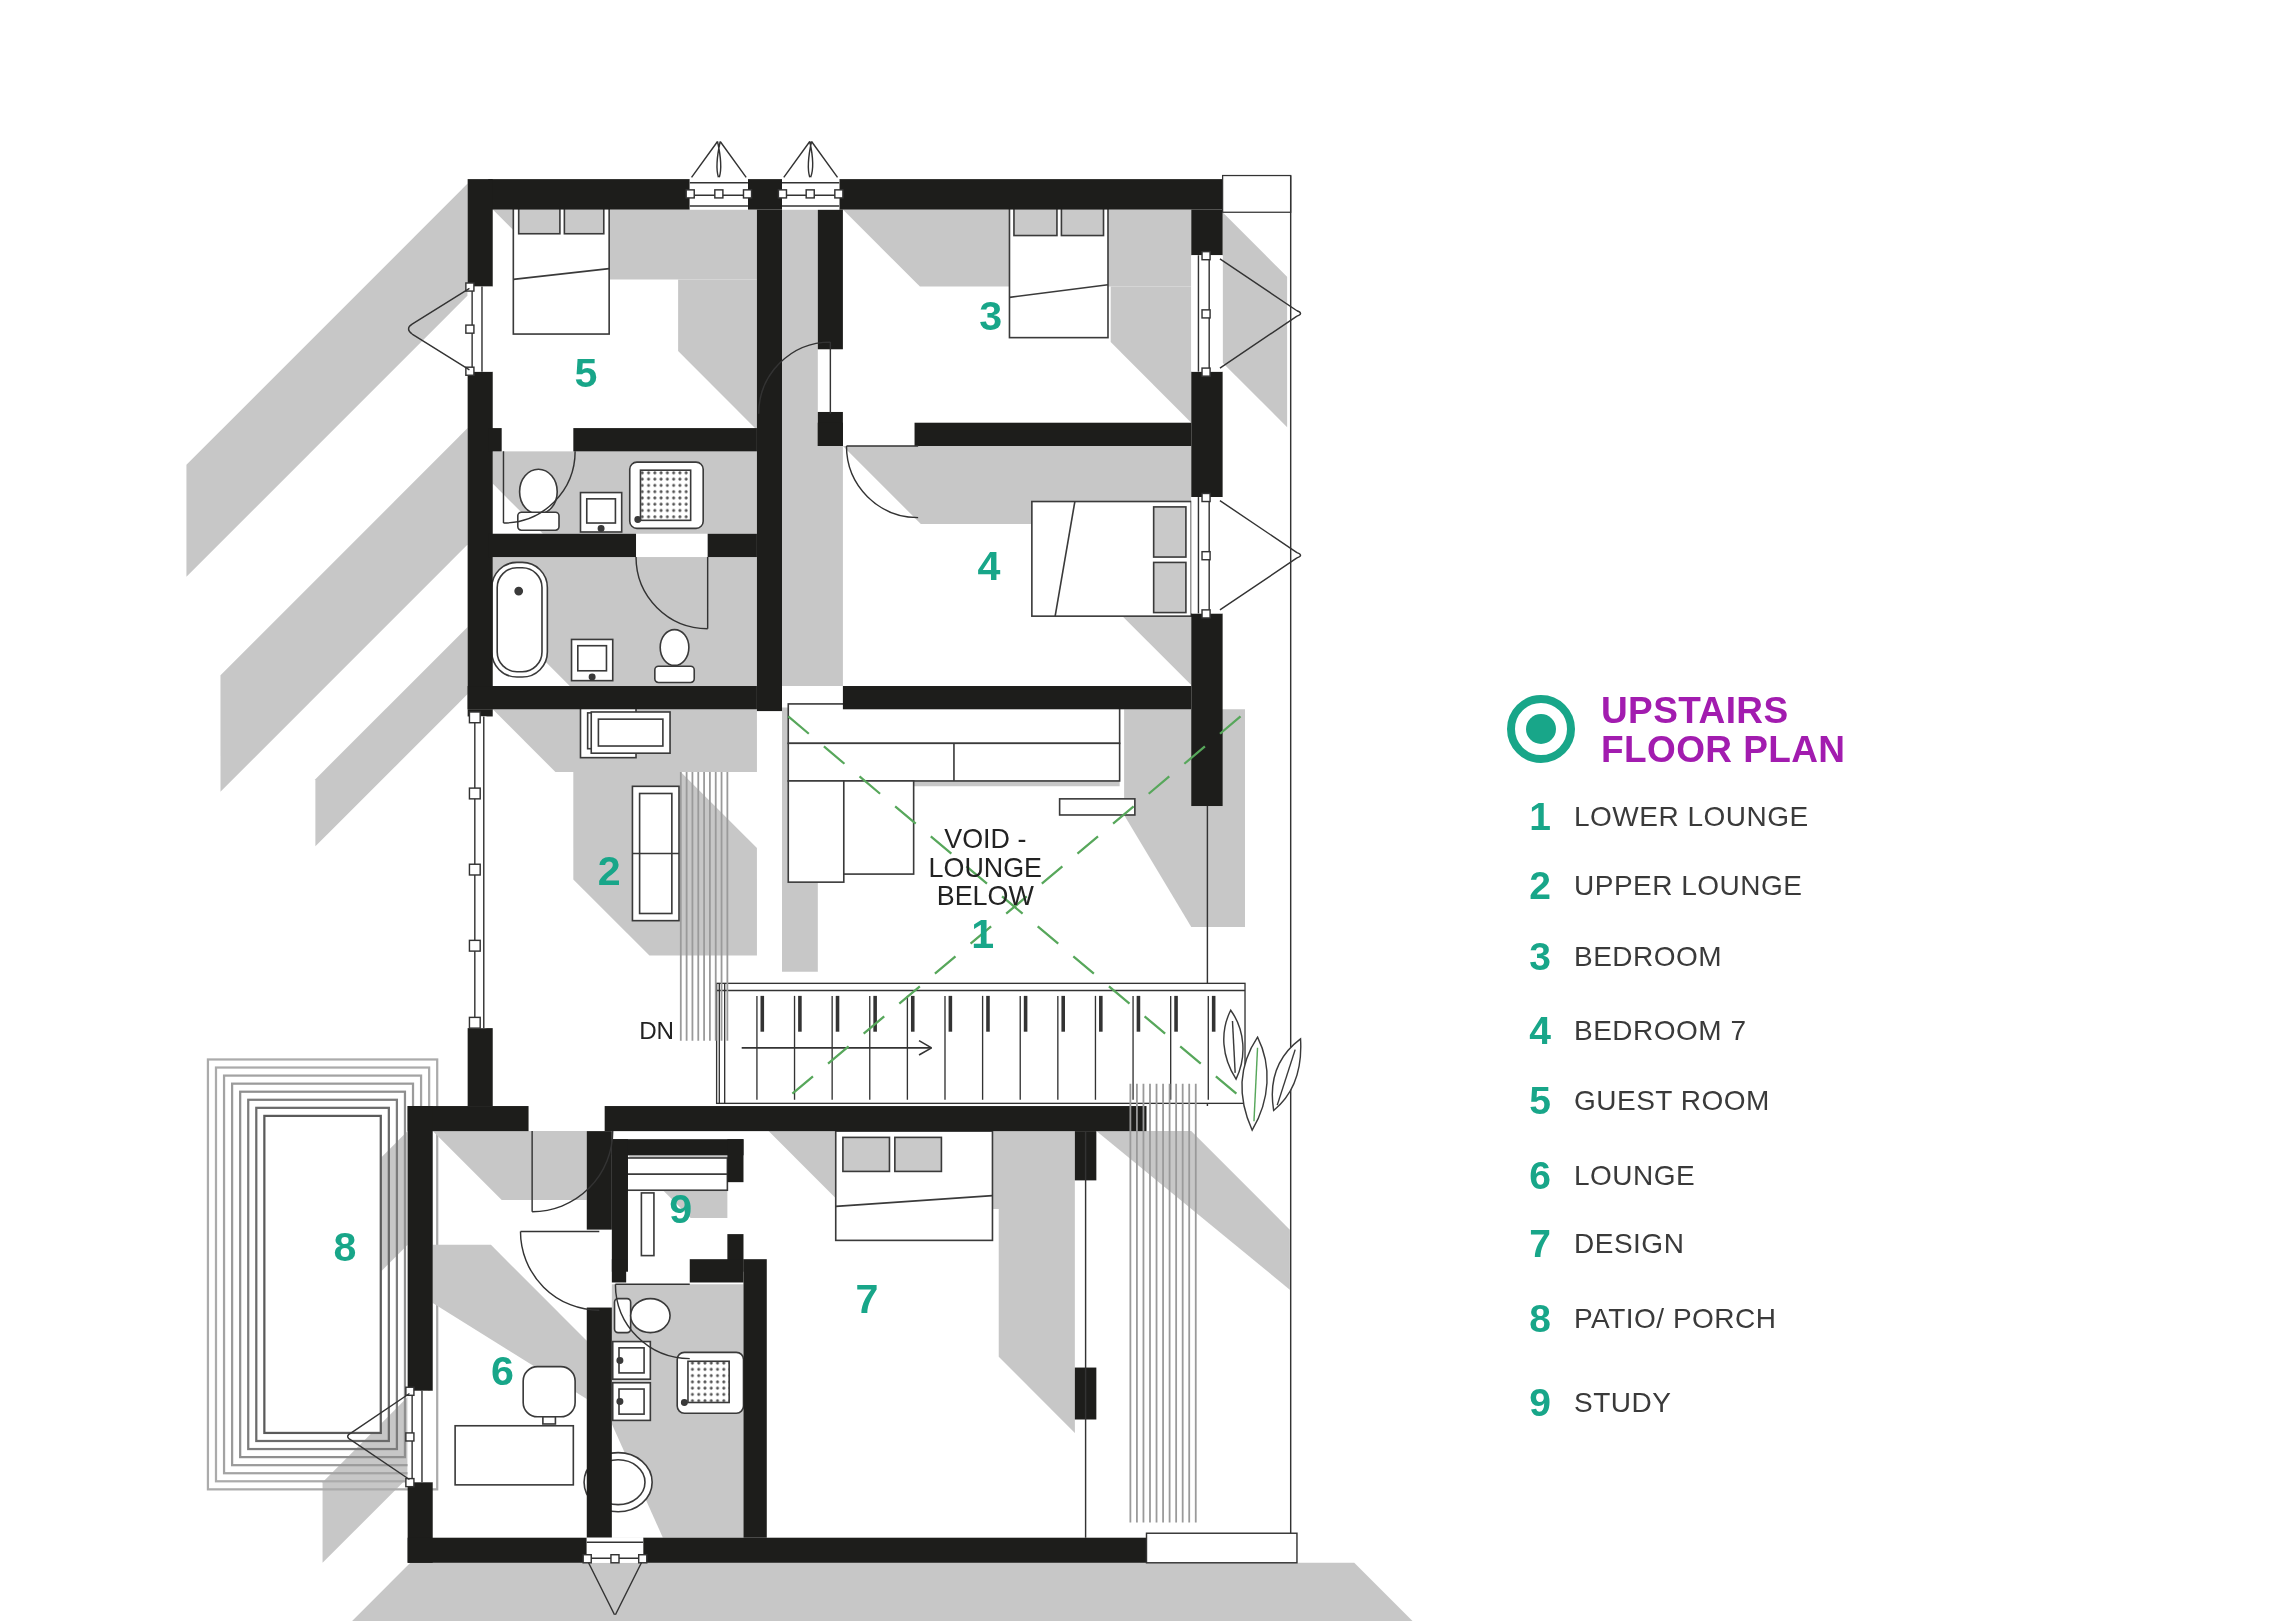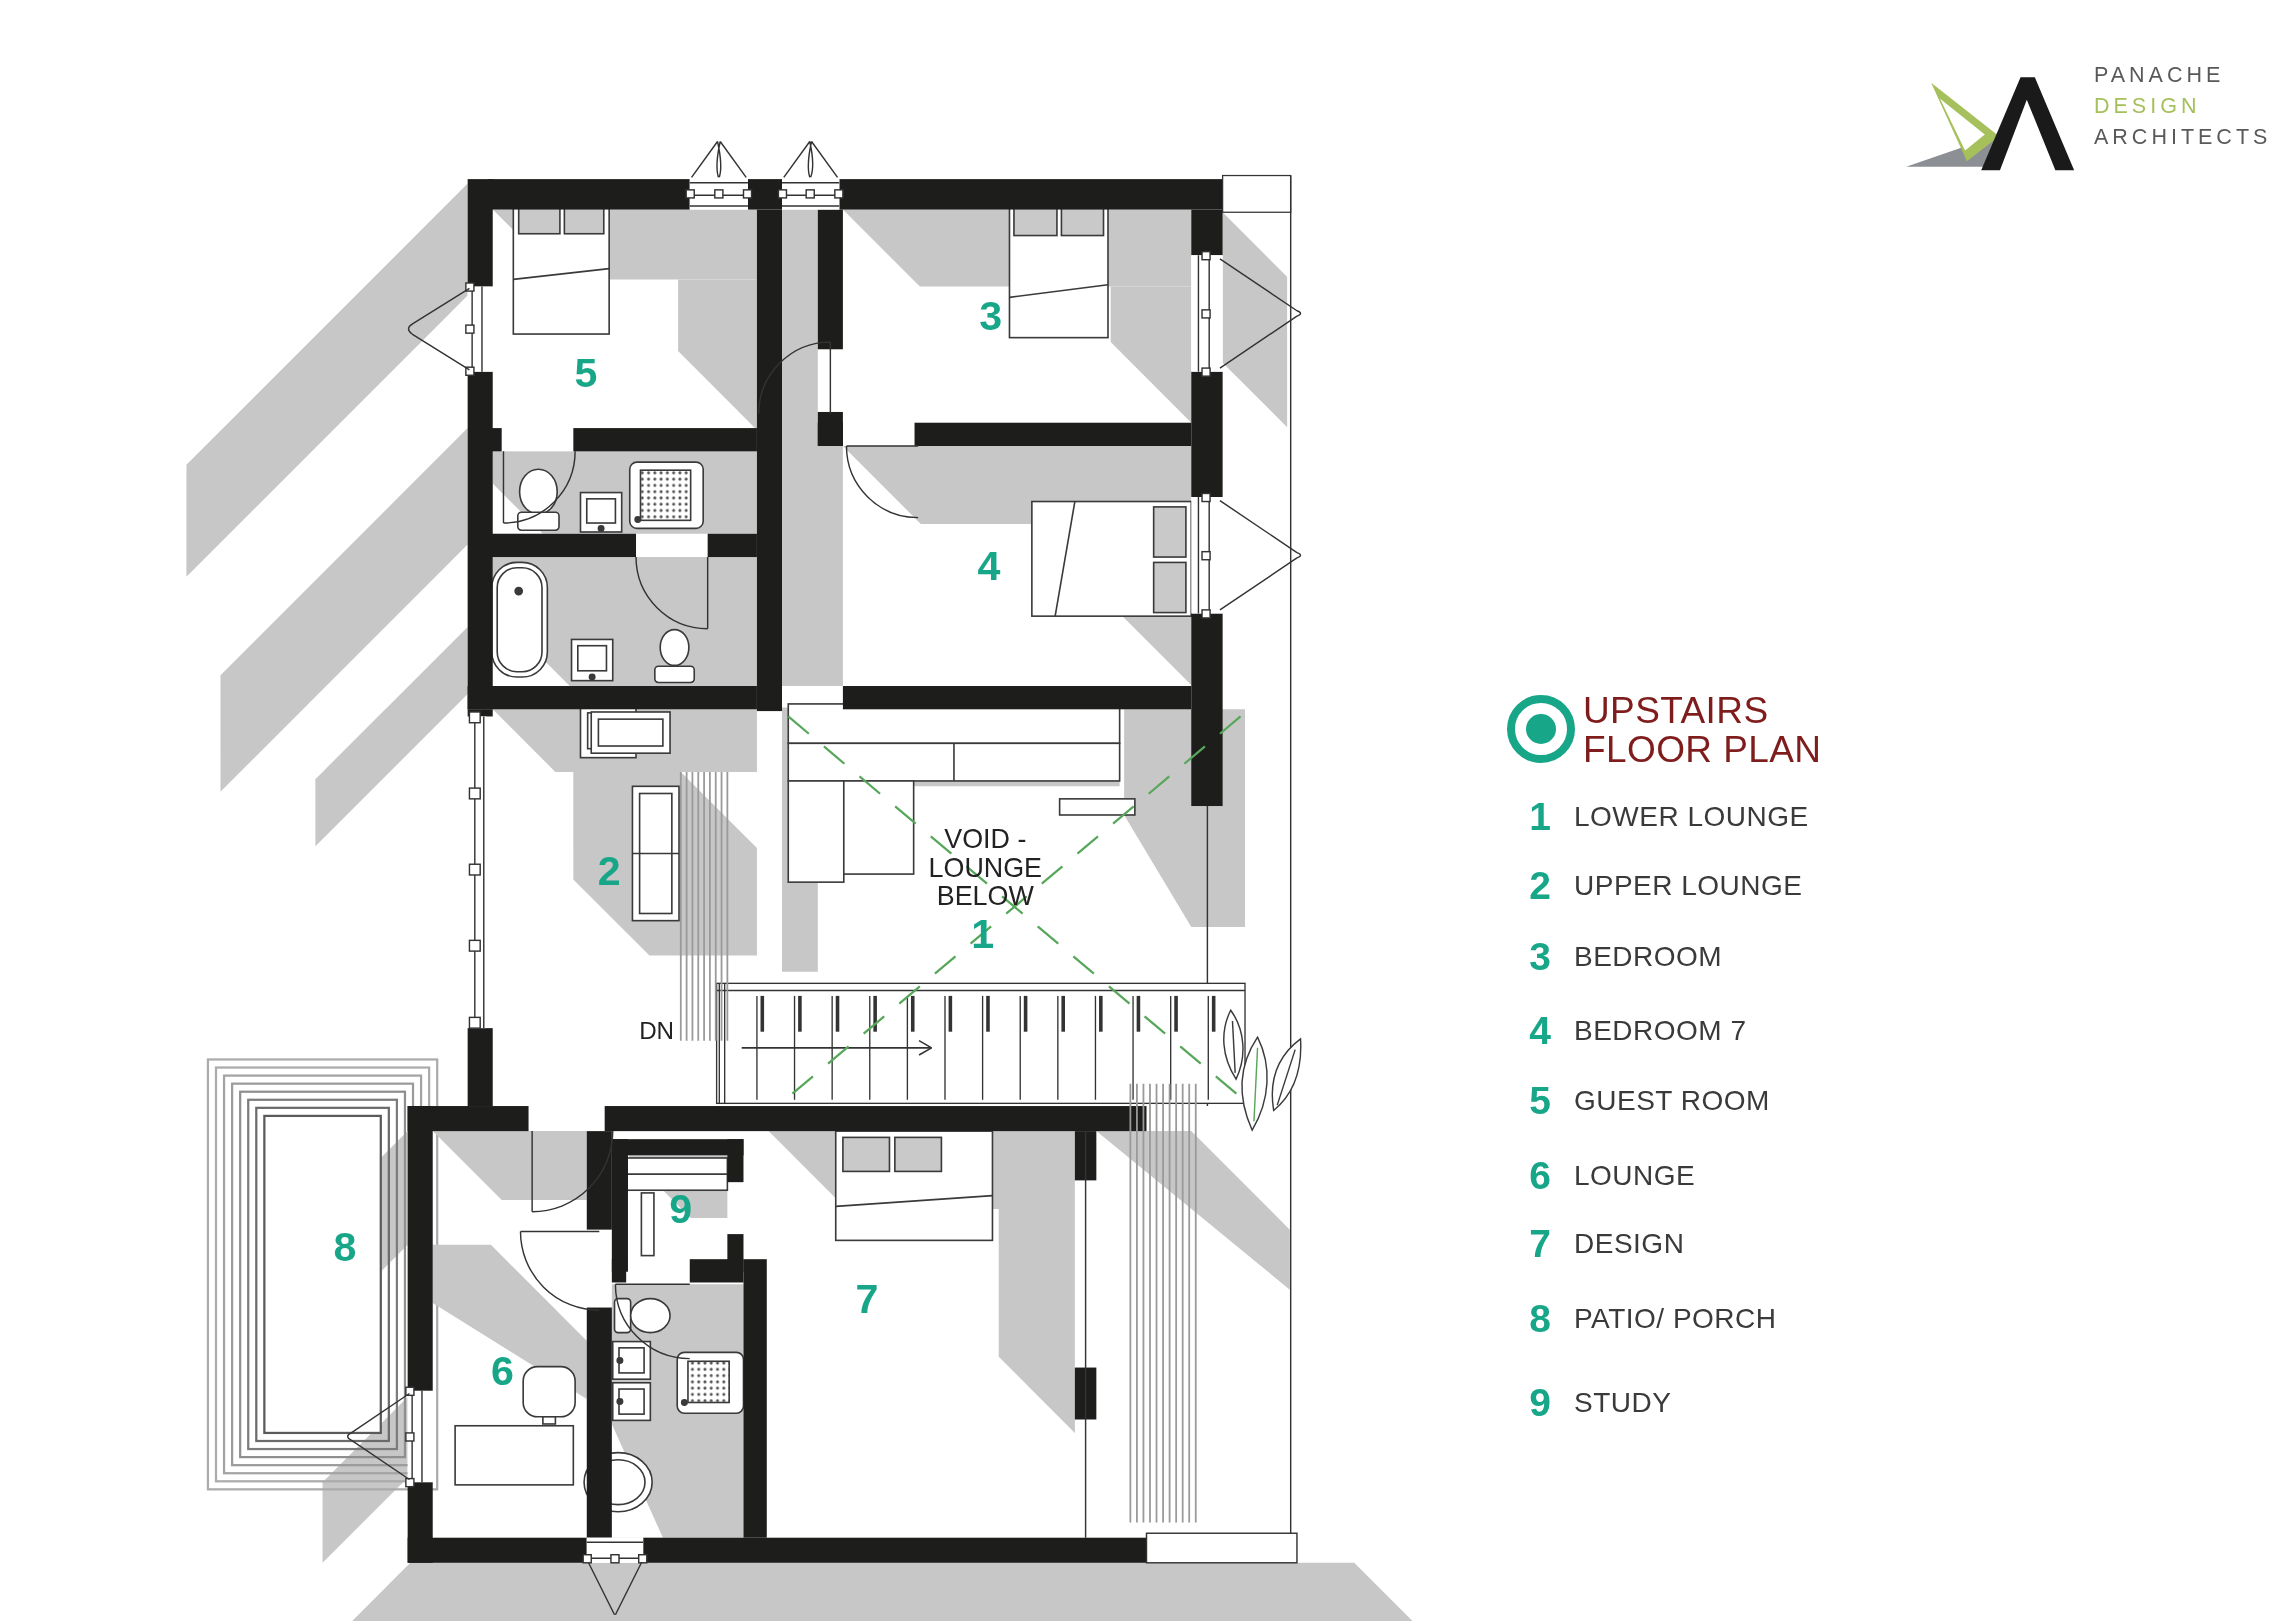--- a/index.html
+++ b/index.html
@@ -10,22 +10,22 @@
   .room-num{font-weight:700;font-size:46px;fill:#18A689;text-anchor:middle;}
   .void-txt{font-size:30px;fill:#222;text-anchor:middle;}
   .dn-txt{font-size:27px;fill:#222;text-anchor:middle;}
 
   
   #legend{position:absolute;left:0;top:0;width:2293px;height:1621px;pointer-events:none;}
   .legend-title-row{position:absolute;left:1507px;top:691px;display:flex;align-items:flex-start;}
   .target-icon{width:52px;height:52px;border:8px solid #18A689;border-radius:50%;
      display:flex;align-items:center;justify-content:center;margin-top:3.6px;}
   .target-icon .dot{width:30px;height:30px;background:#18A689;border-radius:50%;}
-  .legend-title{margin-left:8px;font-weight:400;font-size:37px;line-height:39px;
-     color:#7f1d1d;letter-spacing:0.4px;white-space:nowrap;}
+  .legend-title{margin-left:26px;font-weight:700;font-size:37px;line-height:39px;
+     color:#a21caf;letter-spacing:0.4px;white-space:nowrap;}
   .legend-item{position:absolute;left:1515px;height:50px;display:flex;align-items:center;}
   .legend-item .num{width:50px;text-align:center;font-weight:700;font-size:39px;color:#18A689;}
   .legend-item .lbl{margin-left:9px;font-size:28px;color:#3a3a3a;letter-spacing:0.5px;white-space:nowrap;}
 
   
   #logo{position:absolute;left:1897px;top:38px;width:376px;height:143px;}
   #logo-mark{position:absolute;left:0;top:0;}
   #logo-text{position:absolute;left:197px;top:21.5px;font-size:21.5px;letter-spacing:4px;line-height:31px;}
   #logo-text .l1,#logo-text .l3{color:#58595B;}
   #logo-text .l2{color:#A6C05C;}
@@ -526,28 +526,15 @@
           <span class="num">8</span>
           <span class="lbl">PATIO/ PORCH</span>
         </div>
         <div class="legend-item" style="top: 1378px;">
           <span class="num">9</span>
           <span class="lbl">STUDY</span>
         </div>
       </div>
 </div>
 
-<div id="logo">
-  <svg id="logo-mark" width="197" height="143" viewBox="2118 42 220 160">
-    <polygon points="2128,186 2244,146 2222,186" fill="#8C8F93"></polygon>
-    <polygon points="2156,92 2196,180 2232,152" fill="#A6C05C"></polygon>
-    <polygon points="2166,110 2194,168 2216,150" fill="#ffffff"></polygon>
-    <path d="M2212,190 L2256,86 L2272,86 L2316,190 L2295,190 L2263,111 L2233,190 Z" fill="#1a1a1a"></path>
-  </svg>
-  <div id="logo-text">
-    <div class="l1">PANACHE</div>
-    <div class="l2">DESIGN</div>
-    <div class="l3">ARCHITECTS</div>
-  </div>
+
 </div>
 
-</div>
-
 
 </body></html>

